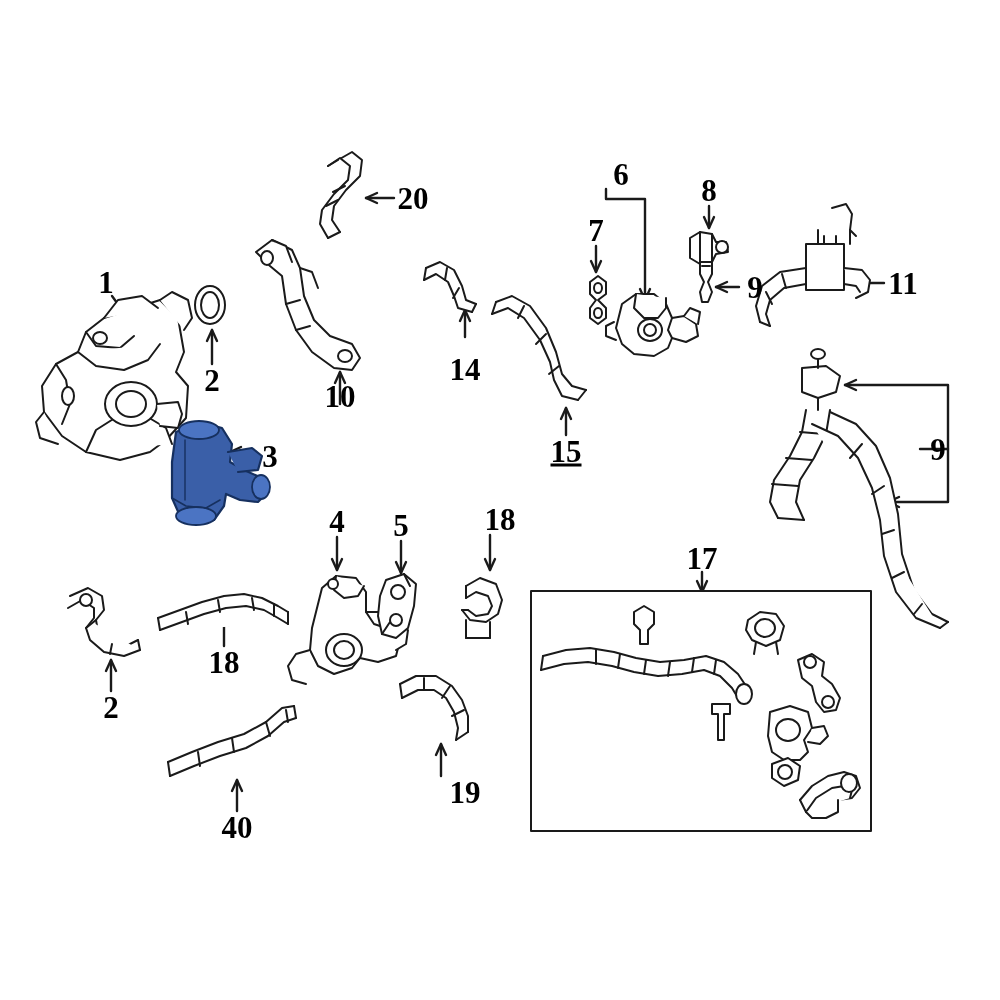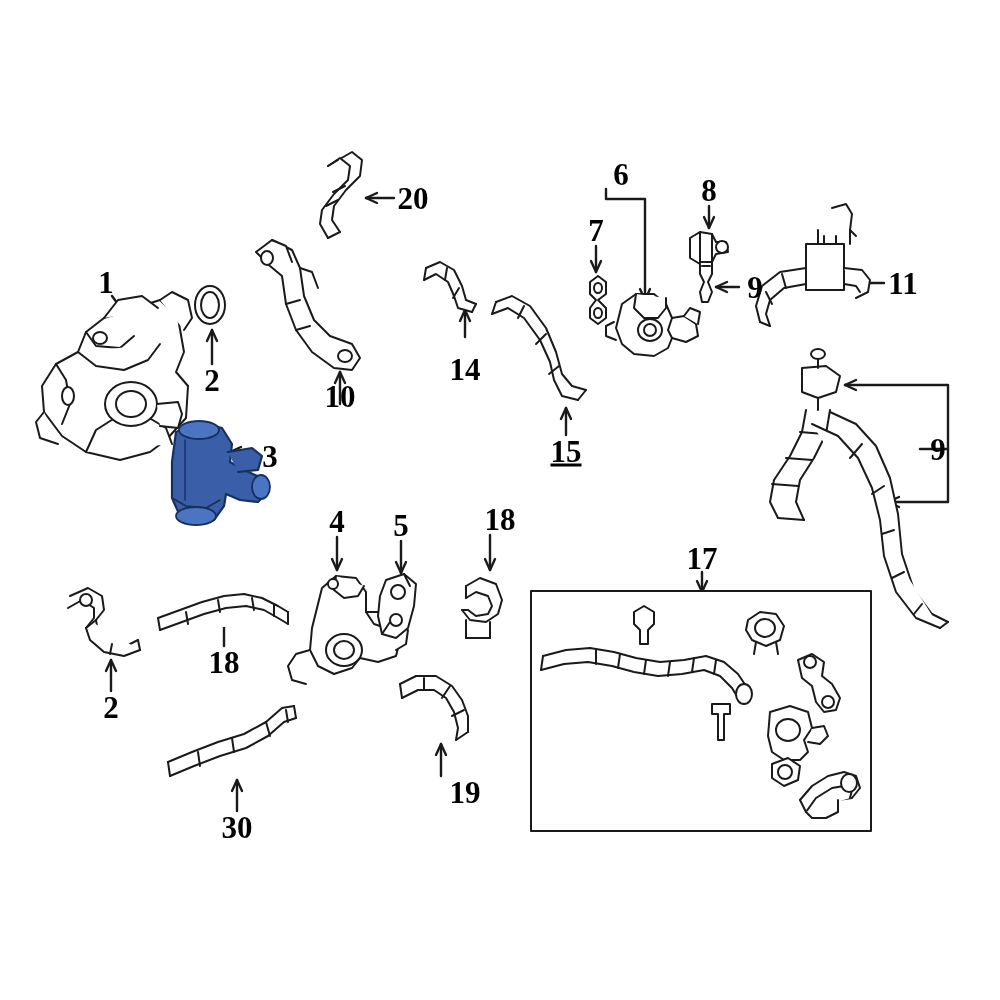--- a/index.html
+++ b/index.html
@@ -349,16 +349,16 @@
   <div class="callout-label" style="left:340px; top:396px;">10</div>
   <div class="callout-label" style="left:903px; top:283px;">11</div>
   <div class="callout-label" style="left:111px; top:707px;">2</div>
   <div class="callout-label" style="left:413px; top:198px;">20</div>
   <div class="callout-label" style="left:465px; top:353px;margin-top:16px;">14</div>
   <div class="callout-label" style="left:566px; top:451px;text-decoration:underline;">15</div>
   <div class="callout-label" style="left:938px; top:449px;">9</div>
   <div class="callout-label" style="left:702px; top:558px;">17</div>
   <div class="callout-label" style="left:490px; top:519px;margin-left:10px;">18</div>
   <div class="callout-label" style="left:441px; top:792px;margin-left:24px;">19</div>
-  <div class="callout-label" style="left:237px; top:827px;">30</div>
+  <div class="callout-label" style="left:237px; top:827px;">40</div>
   <div class="callout-label" style="left:224px; top:662px;">18</div>
 
 </div>
 
 </body></html>

